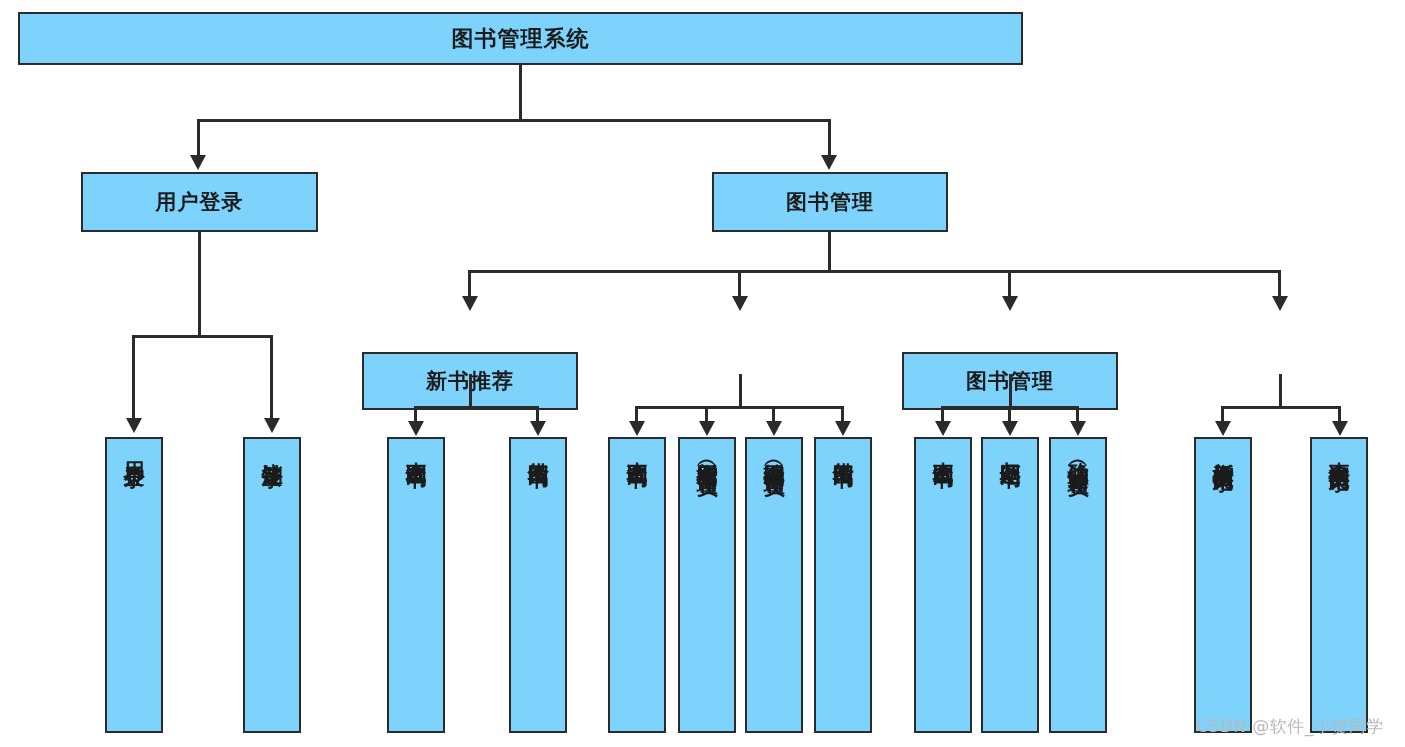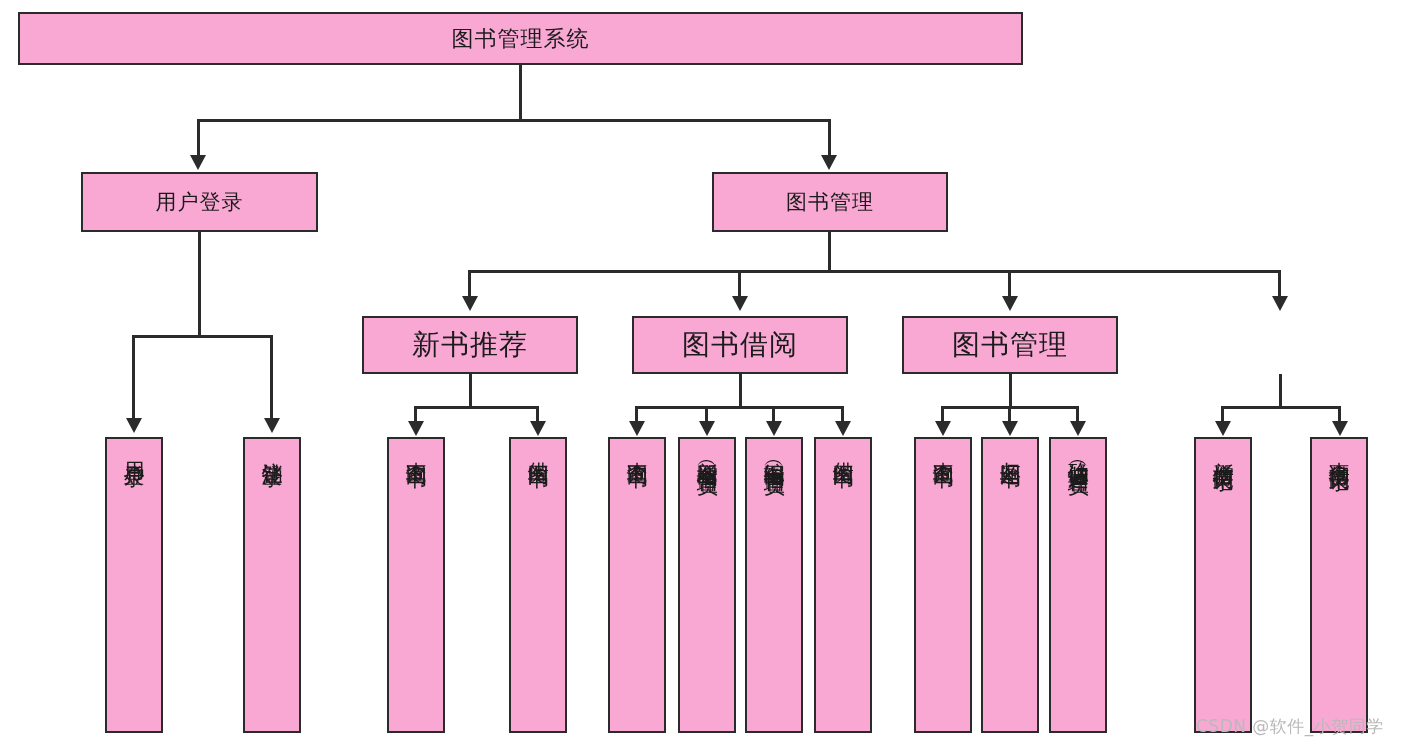--- a/index.html
+++ b/index.html
@@ -16,36 +16,38 @@
     position: relative;
     width: 1405px;
     height: 747px;
     background: #ffffff;
     overflow: hidden;
   }
   
   .node {
     position: absolute;
     box-sizing: border-box;
-    background: #f9a8d4;
+    background: #7dd3fc;
     border: 2.5px solid #2b2b2b;
     display: flex;
     align-items: center;
     justify-content: center;
     color: #1b1b1b;
     letter-spacing: 1px;
+    font-weight: bold;
   }
   .node.root {
     font-size: 22px;
   }
   .node.branch {
     font-size: 21px;
   }
   .node.sub {
-    font-size: 28px;
+    font-size: 21px;
+    margin-top: 36px;
   }
   
   .node.leaf {
     font-size: 21px;
     align-items: flex-start;
     justify-content: center;
     padding-top: 6px;
   }
   .leaf-text {
     writing-mode: vertical-rl;
@@ -121,23 +123,20 @@
   <div class="edge v" style="left:738px; top:270px; width:3px; height:28px;"></div>
   <div class="arrow" style="left:732px; top:296px;"></div>
   <div class="edge v" style="left:1008px; top:270px; width:3px; height:28px;"></div>
   <div class="arrow" style="left:1002px; top:296px;"></div>
   <div class="edge v" style="left:1278px; top:270px; width:3px; height:28px;"></div>
   <div class="arrow" style="left:1272px; top:296px;"></div>
 
   <div class="node sub" style="left:362px; top:316px; width:216px; height:58px;">
     <span>新书推荐</span>
   </div>
-  <div class="node sub" style="left:632px; top:316px; width:216px; height:58px;">
-    <span>图书借阅</span>
-  </div>
   <div class="node sub" style="left:902px; top:316px; width:216px; height:58px;">
     <span>图书管理</span>
   </div>
 
   <div class="edge v" style="left:469px; top:374px; width:3px; height:34px;"></div>
   <div class="edge h" style="left:414px; top:406px; width:125px; height:3px;"></div>
   <div class="edge v" style="left:414px; top:406px; width:3px; height:17px;"></div>
   <div class="arrow" style="left:408px; top:421px;"></div>
   <div class="edge v" style="left:536px; top:406px; width:3px; height:17px;"></div>
   <div class="arrow" style="left:530px; top:421px;"></div>

